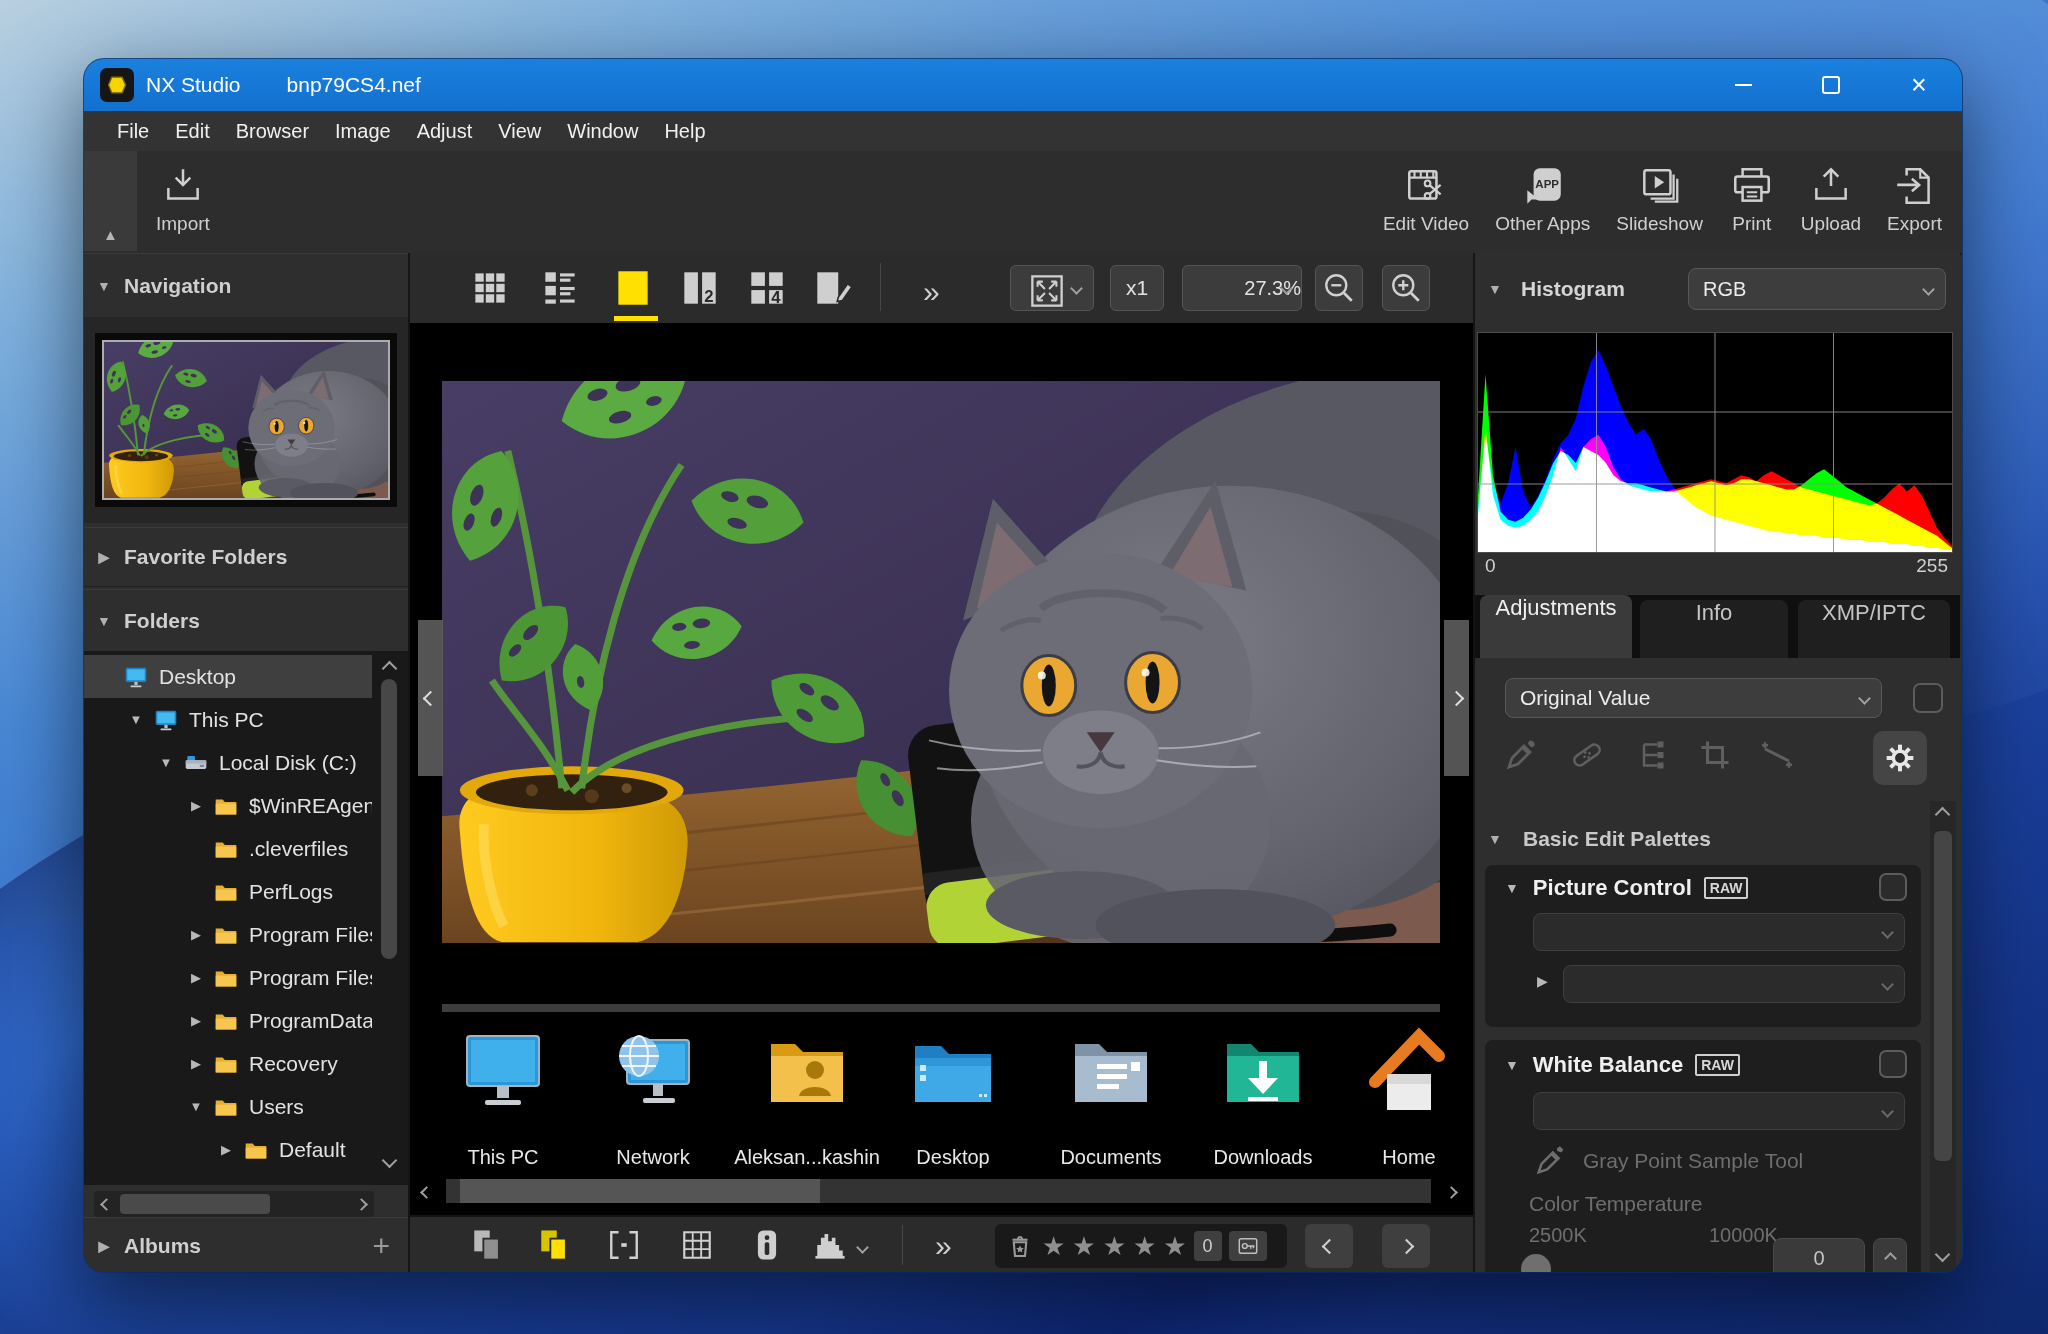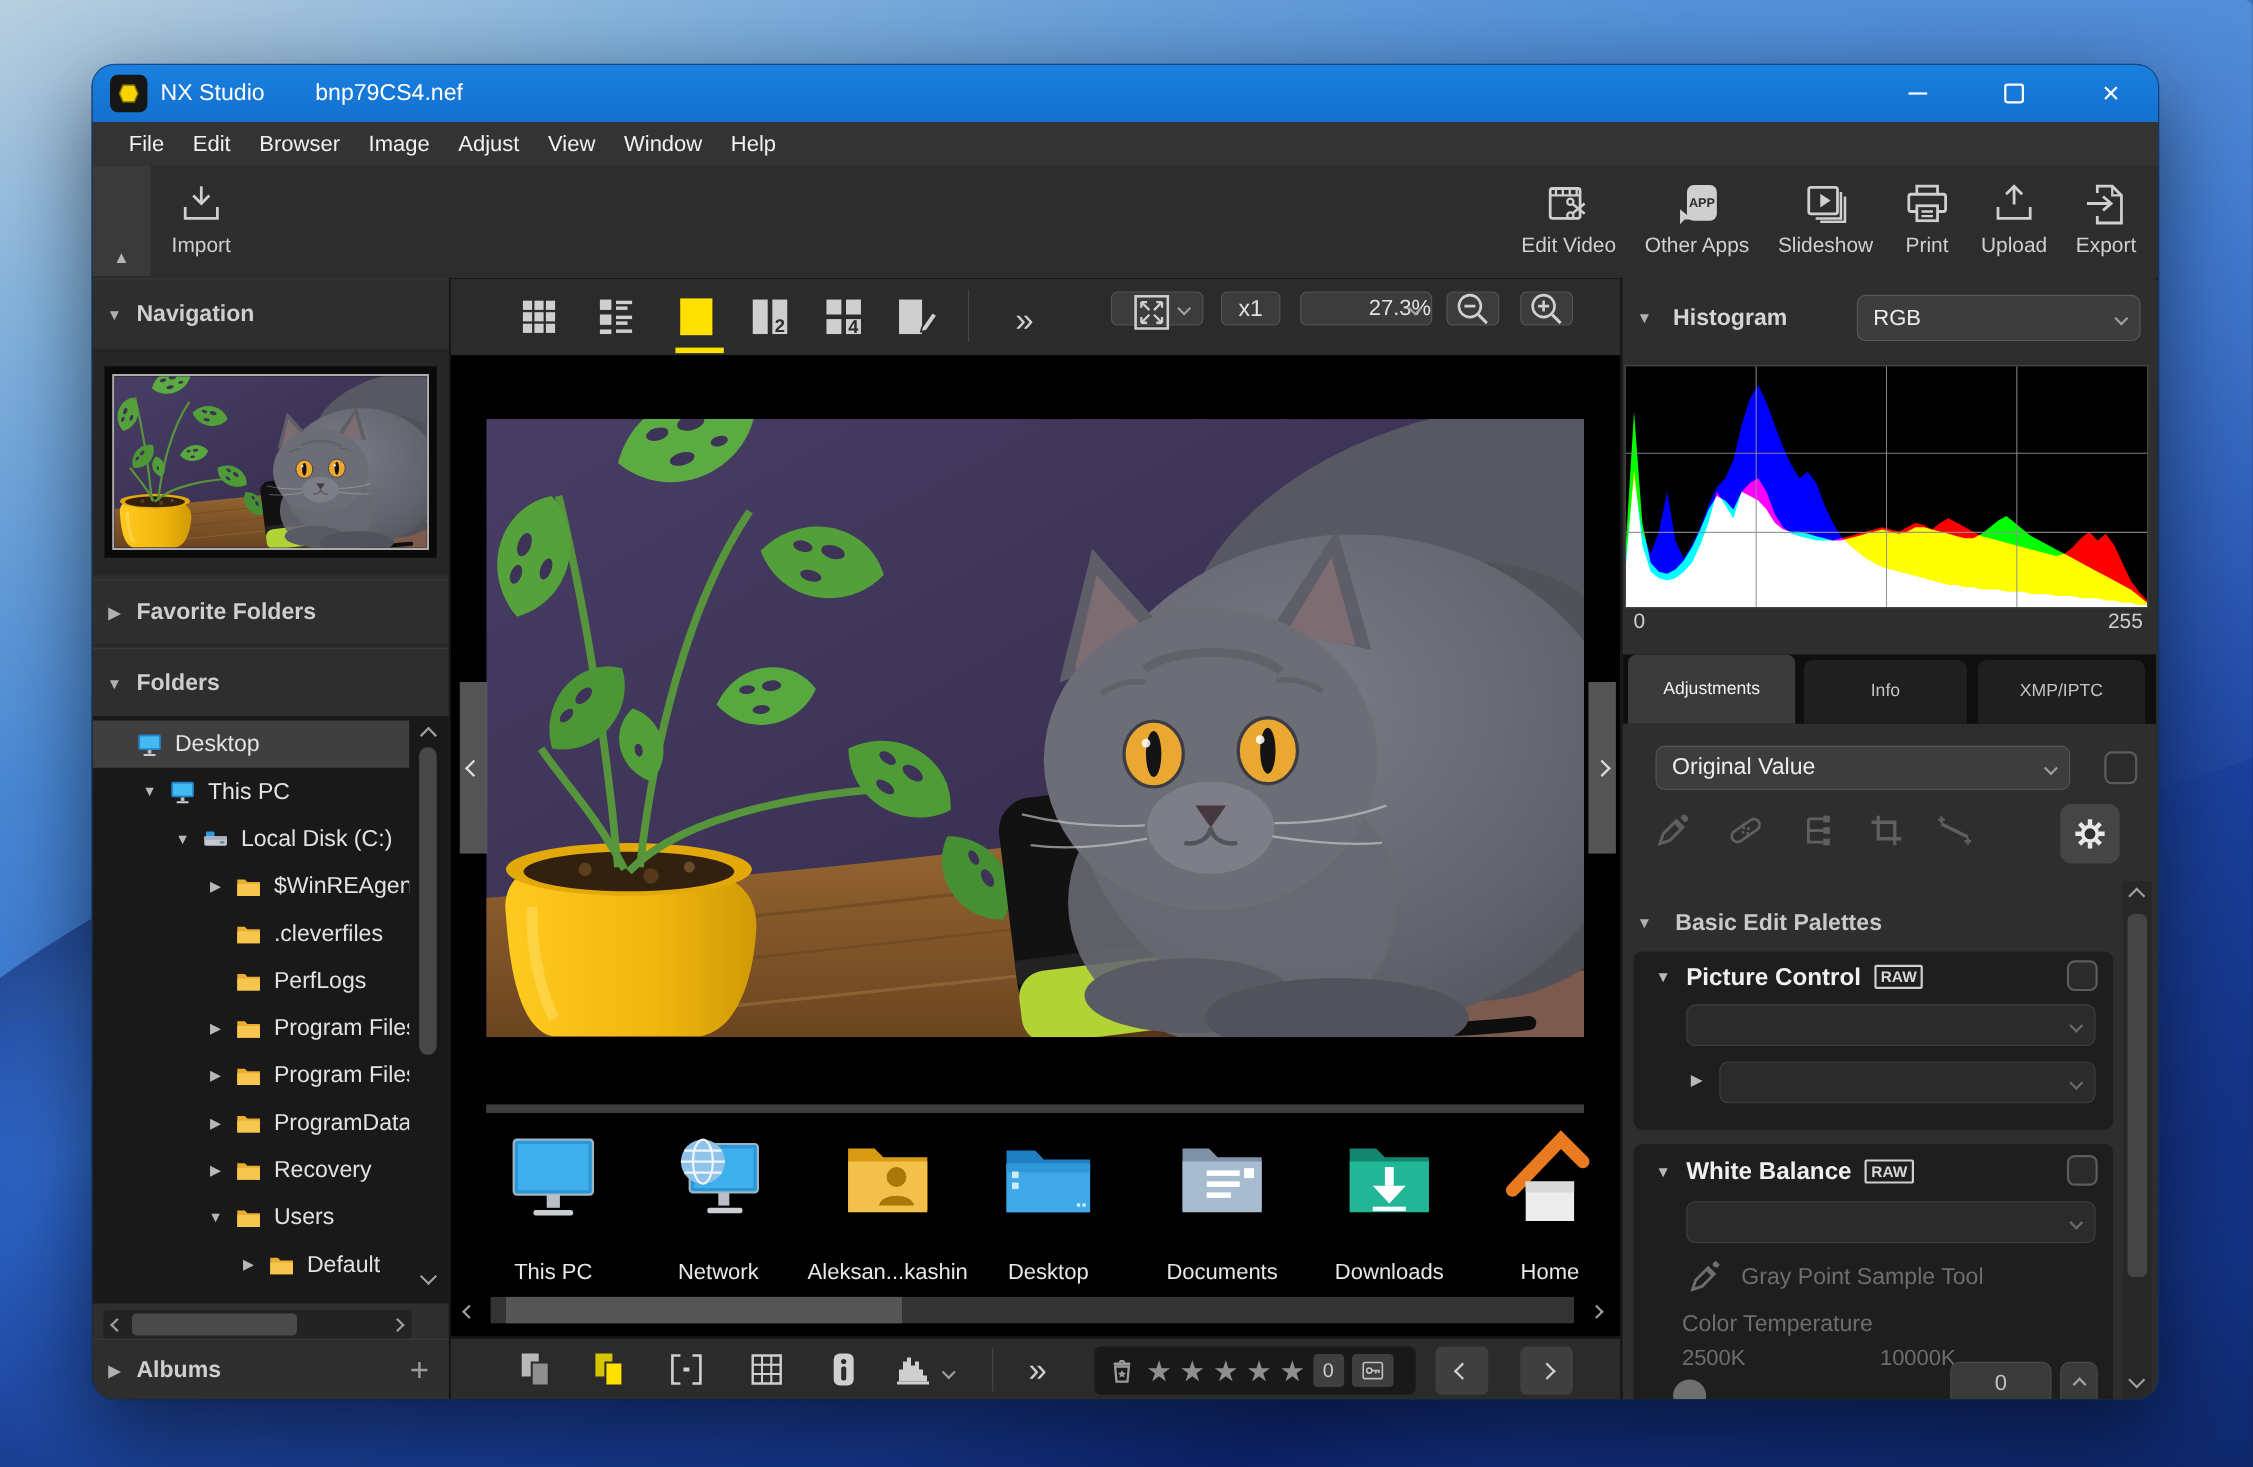--- a/index.html
+++ b/index.html
@@ -65,21 +65,21 @@
   .chv{display:inline-block;width:9px;height:9px;border-right:2px solid #9f9f9f;border-bottom:2px solid #9f9f9f}
   .chv.d{transform:rotate(45deg)}.chv.u{transform:rotate(-135deg)}.chv.l{transform:rotate(135deg)}.chv.r{transform:rotate(-45deg)}
   .chv.s{width:7px;height:7px}
   
   .viewbar{position:absolute;left:0;top:0;right:0;height:70px;background:#2b2b2b;border-bottom:2px solid #141414}
   .vbtn{position:absolute;top:12px;width:46px;height:46px}
   .vbtn svg{width:100%;height:100%}
   .selline{position:absolute;left:204px;top:63px;width:44px;height:5px;background:#ffe000}
   .vdiv{position:absolute;top:10px;width:1px;height:48px;background:#474747}
   .dchev{position:absolute;top:24px;font-size:30px;color:#cfcfcf;line-height:1}
-  .zbtn{position:absolute;top:12px;height:31px;background:#3c3c3c;border:1px solid #555;border-radius:6px;box-sizing:border-box;display:flex;align-items:center;justify-content:center;color:#e2e2e2}
+  .zbtn{position:absolute;top:12px;height:46px;background:#3c3c3c;border:1px solid #555;border-radius:6px;box-sizing:border-box;display:flex;align-items:center;justify-content:center;color:#e2e2e2}
   .imagearea{position:absolute;left:0;top:70px;right:0;height:681px;background:#000}
   .photo{position:absolute;left:32px;top:58px;width:998px;height:562px}
   .handle{position:absolute;width:25px;height:156px;background:rgba(96,96,96,.88);display:flex;align-items:center;justify-content:center;top:297px}
   .divider{position:absolute;left:32px;top:751px;width:998px;height:8px;background:#3d3d3d}
   .filmstrip{position:absolute;left:0;top:759px;right:0;height:203px;background:#000}
   .fsitem{position:absolute;top:12px;width:150px;display:flex;flex-direction:column;align-items:center}
   .fsicon{width:96px;height:96px}
   .fsicon svg{width:100%;height:100%}
   .fslabel{margin-top:26px;font-size:20px;color:#e8e8e8;white-space:nowrap}
   .fsscroll{position:absolute;left:6px;top:164px;right:12px;height:30px}
@@ -94,21 +94,21 @@
   .valbox{width:28px;height:30px;background:#3f3f3f;border-radius:4px;color:#cfcfcf;font-size:18px;display:flex;align-items:center;justify-content:center}
   .keybox{width:38px;height:30px;background:#3f3f3f;border-radius:4px;display:flex;align-items:center;justify-content:center}
   .keybox svg{width:26px;height:22px}
   .navbtn{position:absolute;top:7px;width:48px;height:44px;background:#3f3f3f;border-radius:6px;display:flex;align-items:center;justify-content:center}
   
   .histhead{position:absolute;left:0;top:0;width:100%;height:72px;display:flex;align-items:center}
   .ddl{background:#3d3d3d;border:1px solid #585858;border-radius:8px;box-sizing:border-box;display:flex;align-items:center;color:#ececec}
   .histchart{position:absolute;left:3px;top:80px;width:474px;height:219px;outline:1px solid #4c4c4c}
   .minmax{position:absolute;left:10px;right:12px;top:302px;display:flex;justify-content:space-between;font-size:19px;color:#cfcfcf}
   .tabstrip{position:absolute;left:0;top:342px;width:100%;height:63px;background:#0f0f0f}
-  .tab{position:absolute;display:flex;align-items:center;justify-content:center;font-size:16px;border-radius:8px 8px 0 0}
+  .tab{position:absolute;display:flex;align-items:flex-start;justify-content:center;font-size:22px;border-radius:8px 8px 0 0}
   .tab.active{left:5px;width:152px;top:0;height:63px;background:#3a3a3a;color:#f0f0f0}
   .tab.t2{left:165px;width:148px;top:5px;height:58px;background:#1f1f1f;color:#c4c4c4}
   .tab.t3{left:323px;width:152px;top:5px;height:58px;background:#1f1f1f;color:#c4c4c4}
   .checkbox{width:30px;height:30px;border:2px solid #5c5c5c;border-radius:7px;background:#2b2b2b;box-sizing:border-box}
   .ri{position:absolute;top:484px;width:36px;height:36px}
   .ri svg{width:100%;height:100%}
   .gearbtn{position:absolute;left:398px;top:478px;width:54px;height:54px;background:#454545;border-radius:10px;display:flex;align-items:center;justify-content:center}
   .gearbtn svg{width:32px;height:32px}
   .bephead{position:absolute;left:0;top:560px;width:100%;height:52px;display:flex;align-items:center;color:#c9c9c9;font-size:21px;font-weight:600}
   .card{position:absolute;left:10px;width:436px;background:#1e1e1e;border-radius:8px}

